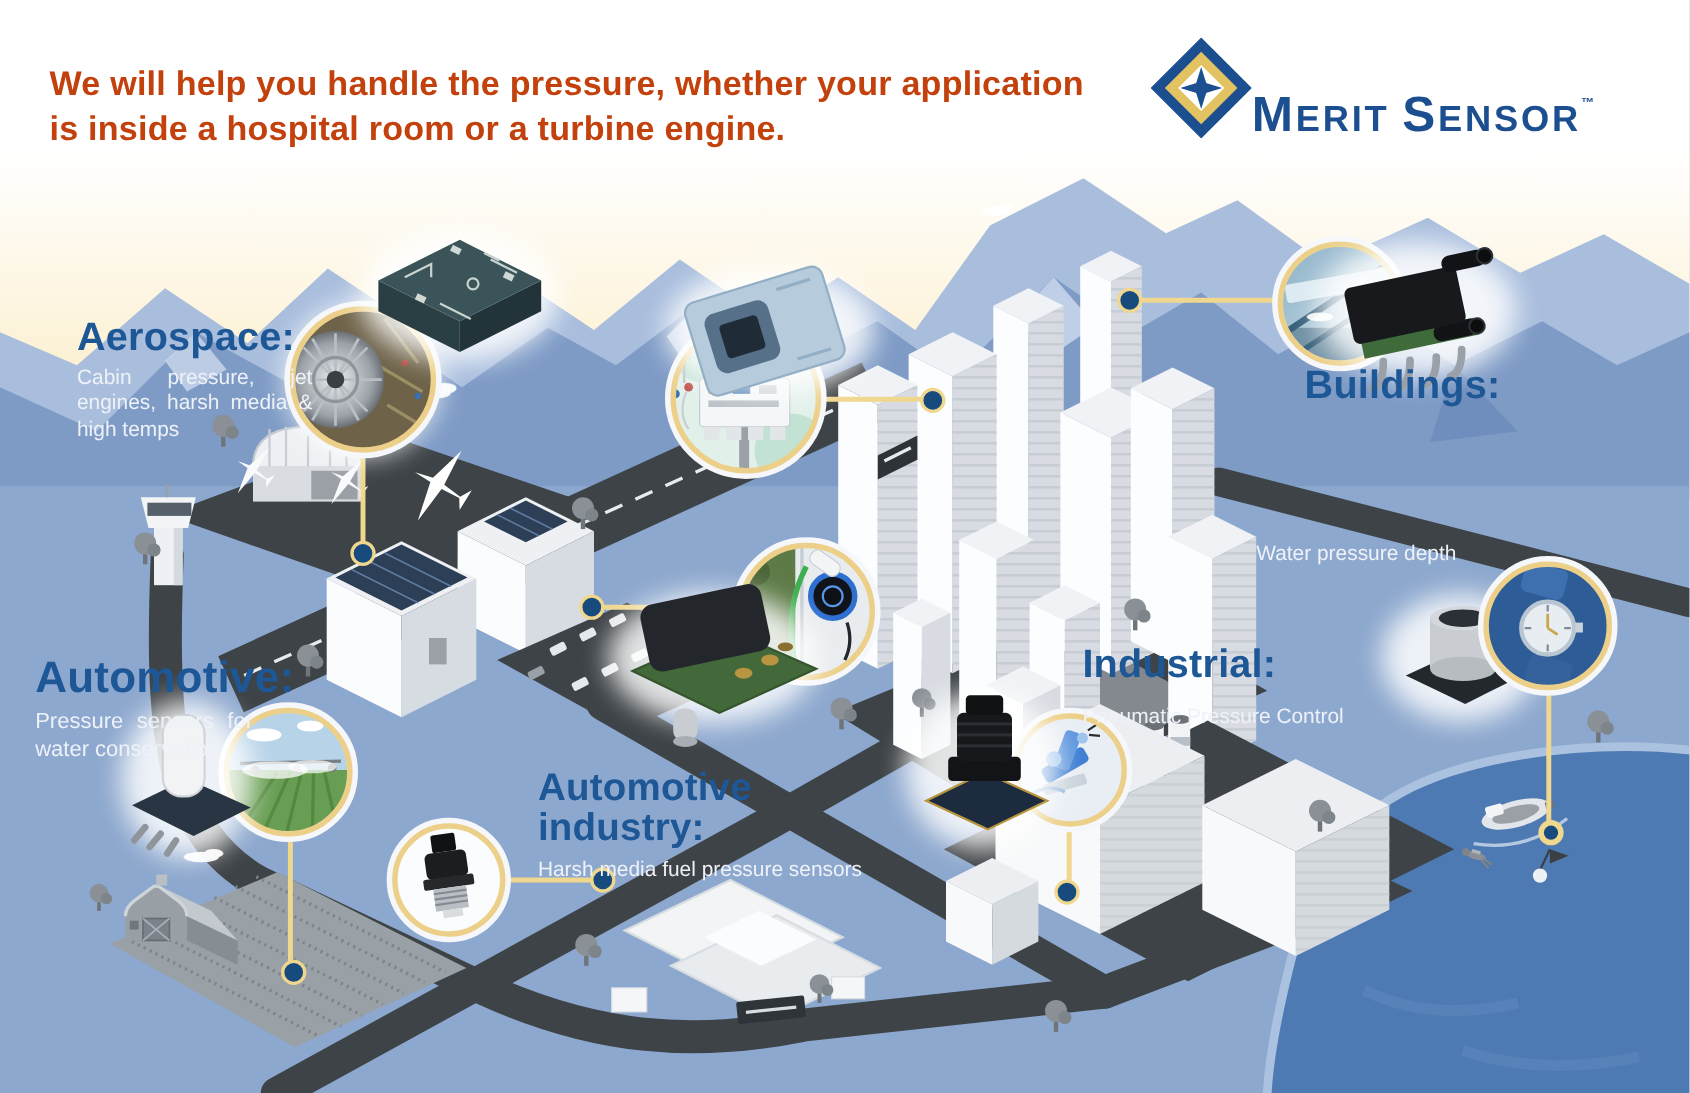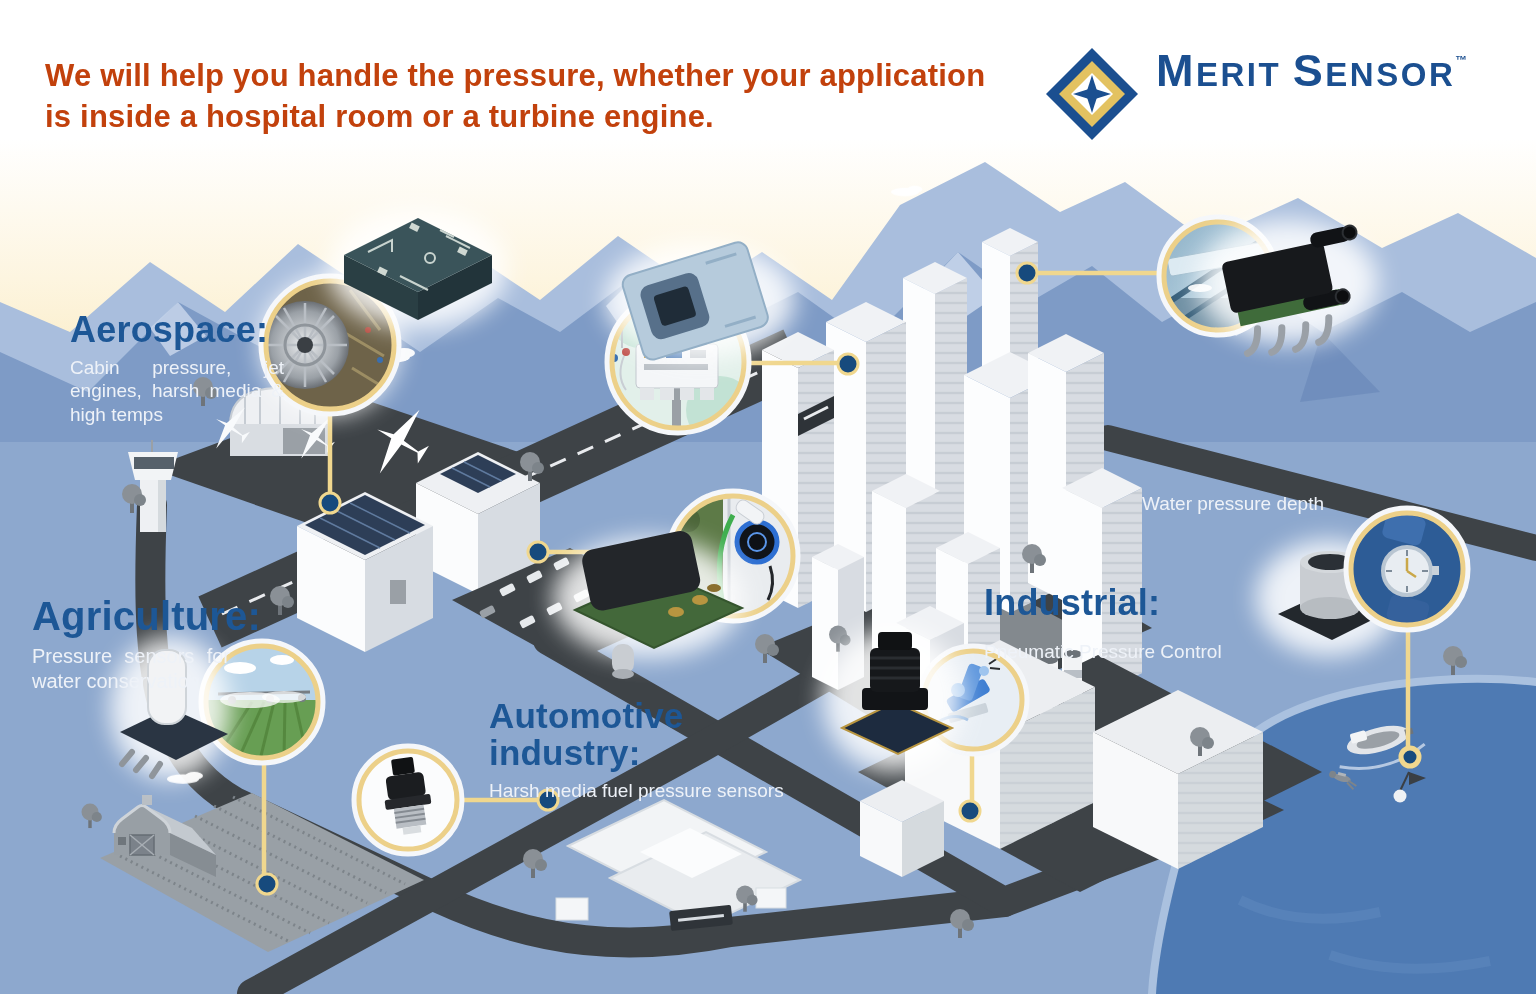--- a/index.html
+++ b/index.html
@@ -3,30 +3,30 @@
 <meta charset="utf-8">
 <style>
   html,body{margin:0;padding:0;background:#e8e8e8;}
   *{box-sizing:border-box;}
   .canvas{position:relative;width:1536px;height:994px;background:#ffffff;overflow:hidden;
           font-family:"Liberation Sans","DejaVu Sans",sans-serif;}
   .scene{position:absolute;left:0;top:0;width:1536px;height:994px;}
   
   .headline{position:absolute;left:45px;top:56px;width:965px;z-index:6;
             font-size:31px;font-weight:700;color:#c2410c;line-height:1.32;letter-spacing:.2px;}
-  .logo{position:absolute;left:1046px;top:48px;z-index:6;display:flex;align-items:flex-start;gap:18px;}
+  .logo{position:absolute;left:1046px;top:34px;z-index:6;display:flex;align-items:flex-end;}
   .brand{color:#1b4f90;font-weight:700;font-size:33px;letter-spacing:2.5px;line-height:1;white-space:nowrap;}
   .brand-word{display:inline-block;}
   .brand-word::first-letter{font-size:45px;}
   .tm{font-size:12px;vertical-align:22px;letter-spacing:0;}
   
   .sec{position:absolute;z-index:5;}
   .sec h2{margin:0;font-weight:700;color:#1d5796;font-size:36px;line-height:1.05;letter-spacing:.2px;}
   .sec p{margin:7px 0 0;color:#eef2f8;font-size:19px;line-height:1.24;}
-  #sec-aerospace{left:70px;top:287px;margin-top:24px;} #sec-aerospace p{width:214px;text-align:justify;}
+  #sec-aerospace{left:70px;top:287px;} #sec-aerospace p{width:214px;text-align:justify;}
   #sec-medical{left:494px;top:247px;} #sec-medical h2{font-size:34px;} #sec-medical p{width:198px;text-align:justify;}
   #sec-buildings{left:1186px;top:331px;} #sec-buildings p{width:300px;text-align:justify;}
   #sec-ev{left:560px;top:420px;} #sec-ev h2{font-size:35px;width:175px;} #sec-ev p{white-space:nowrap;}
   #sec-agriculture{left:32px;top:595px;} #sec-agriculture h2{font-size:40px;}
   #sec-agriculture p{width:198px;font-size:20px;text-align:justify;}
   #sec-automotive{left:489px;top:698px;} #sec-automotive h2{font-size:35px;width:230px;}
   #sec-automotive p{white-space:nowrap;}
   #sec-industrial{left:984px;top:584px;} #sec-industrial p{margin-top:18px;white-space:nowrap;}
   #sec-aquatic{left:1136px;top:480px;} #sec-aquatic h2{font-size:35px;width:235px;}
   #sec-aquatic p{margin-left:6px;margin-top:12px;}
@@ -618,23 +618,24 @@
       <span class="brand-word">MERIT</span>
       <span class="brand-word">SENSOR</span><span class="tm">™</span>
     </div>
   </div>
 
   <div class="sec" id="sec-aerospace">
     <h2>Aerospace:</h2>
     <p>Cabin pressure, jet engines, harsh media &amp; high temps</p>
   </div>
   <div class="sec" id="sec-buildings">
+    <h2>Buildings:</h2>
   </div>
   <div class="sec" id="sec-agriculture">
-    <h2>Agriculture:</h2>
+    <h2>Automotive:</h2>
     <p>Pressure sensors for water conservation</p>
   </div>
   <div class="sec" id="sec-automotive">
     <h2>Automotive industry:</h2>
     <p>Harsh media fuel pressure sensors</p>
   </div>
   <div class="sec" id="sec-industrial">
     <h2>Industrial:</h2>
     <p>Pneumatic Pressure Control</p>
   </div>

